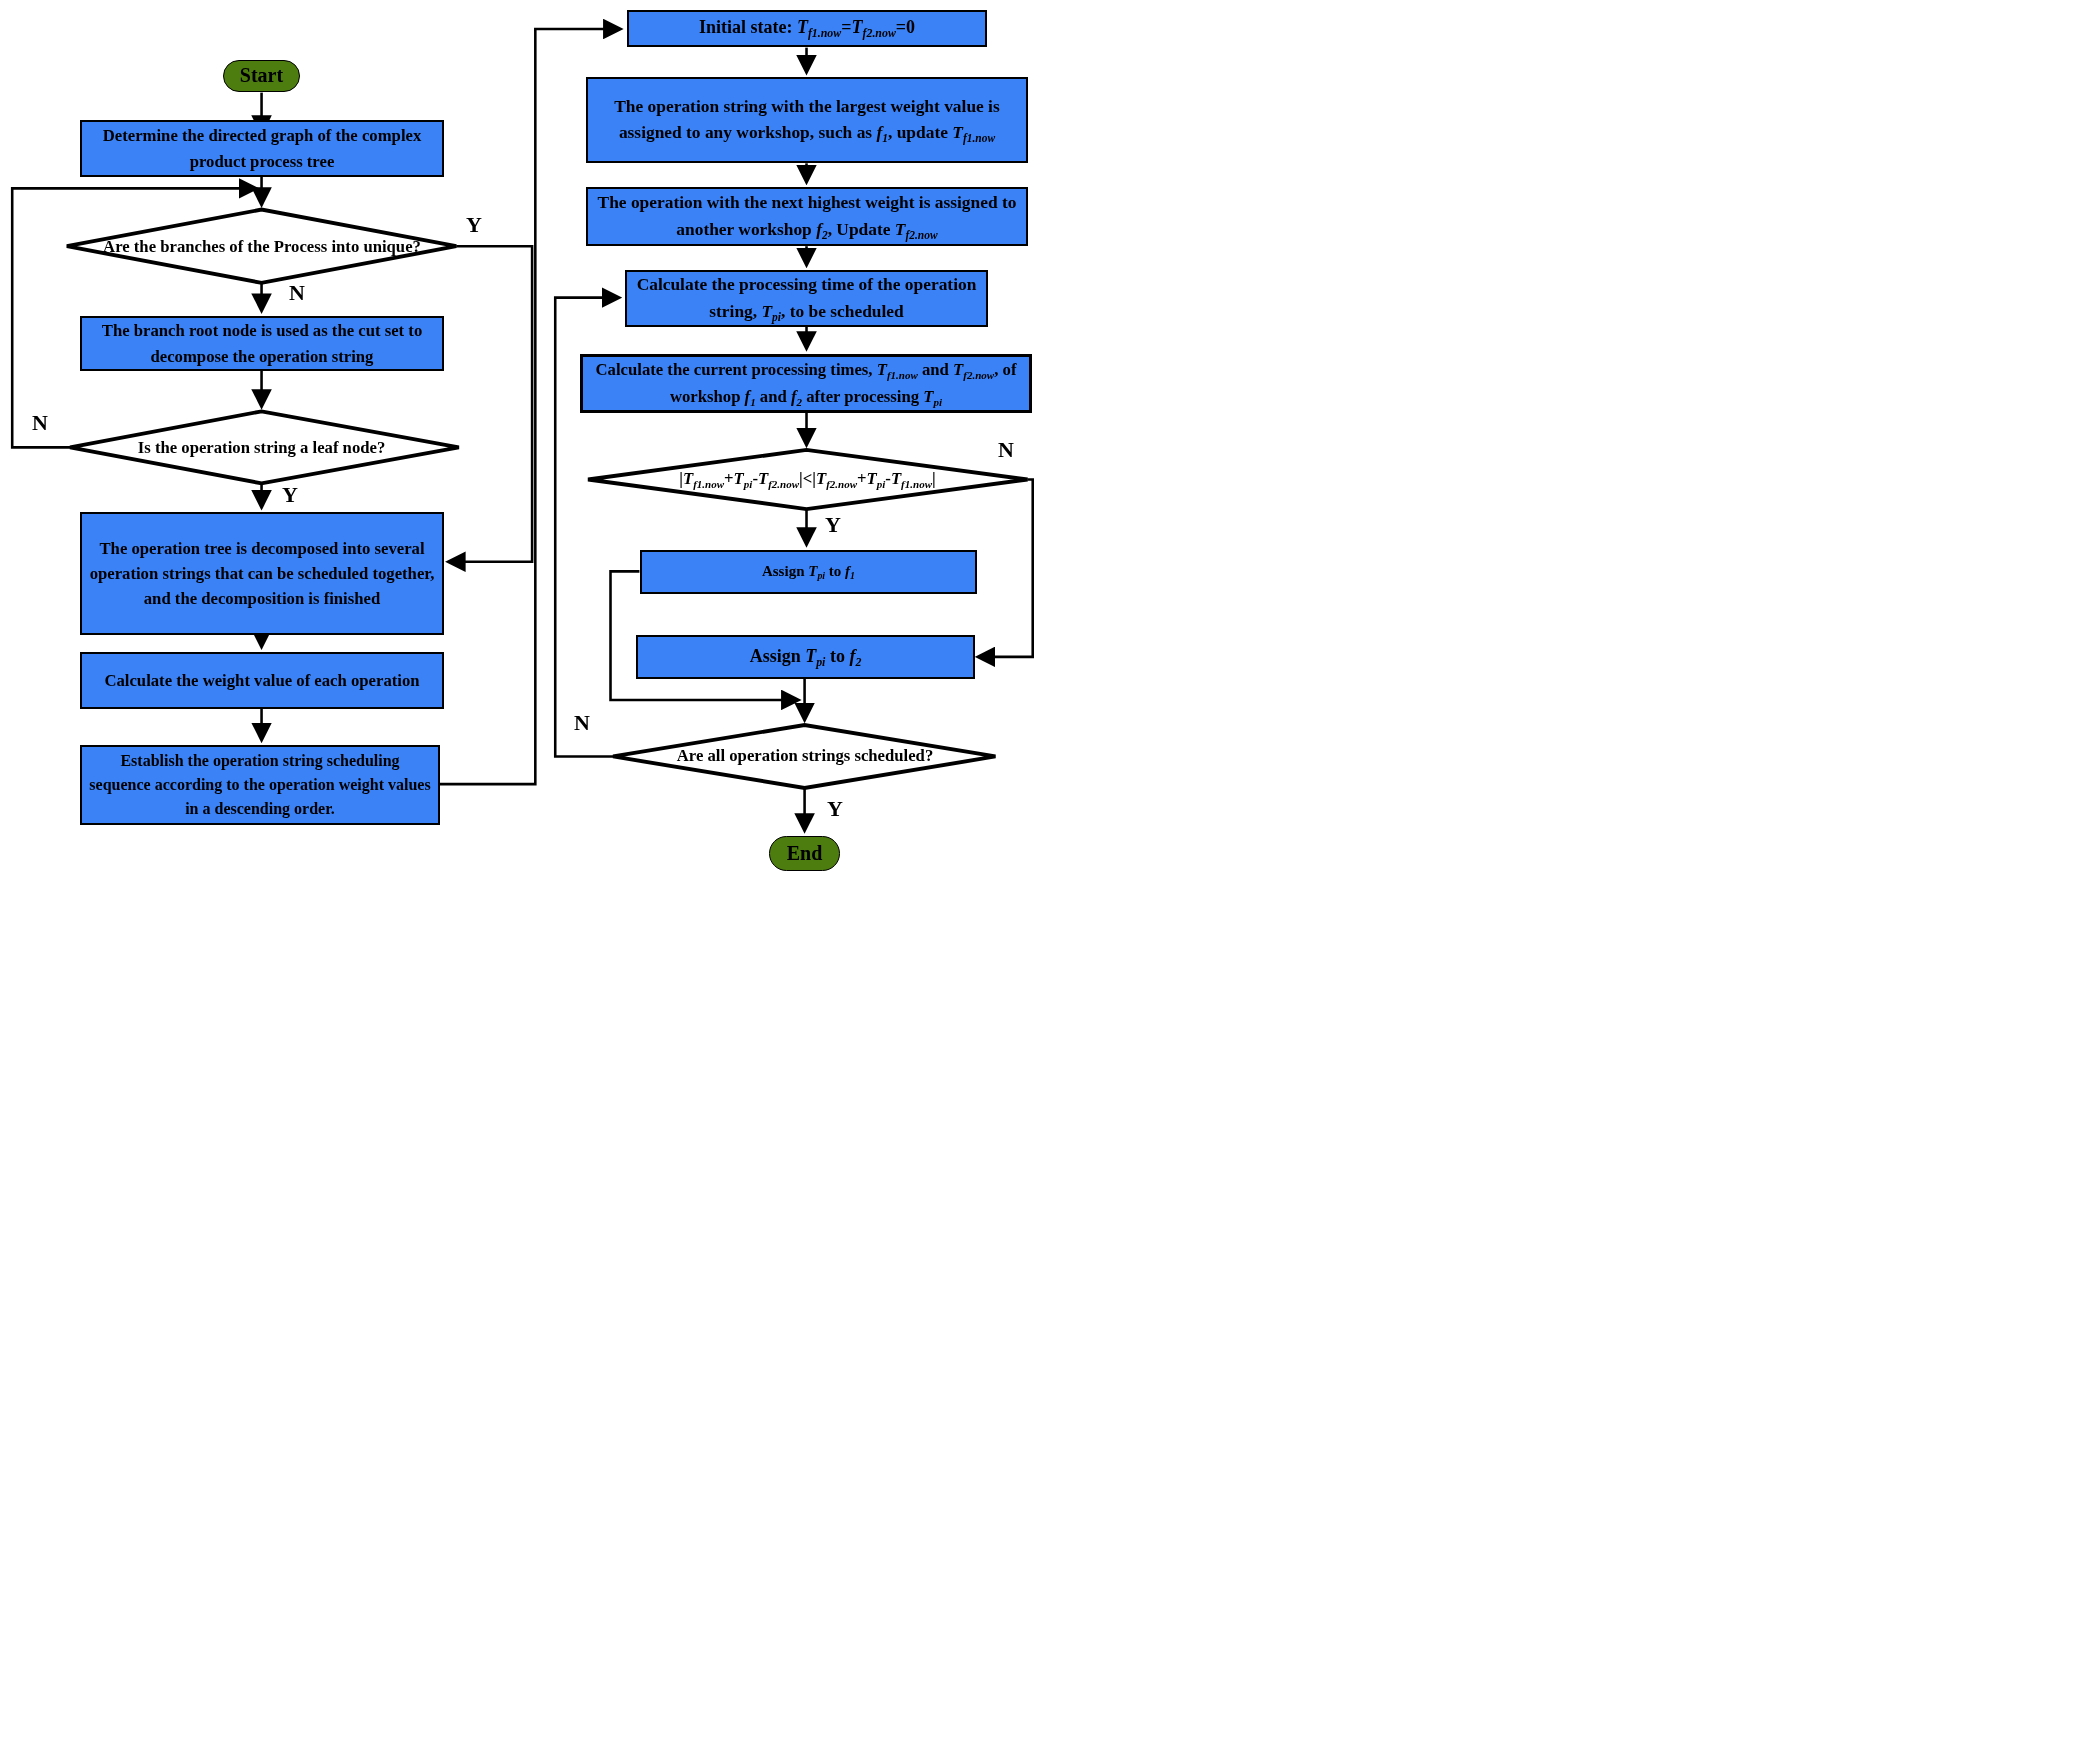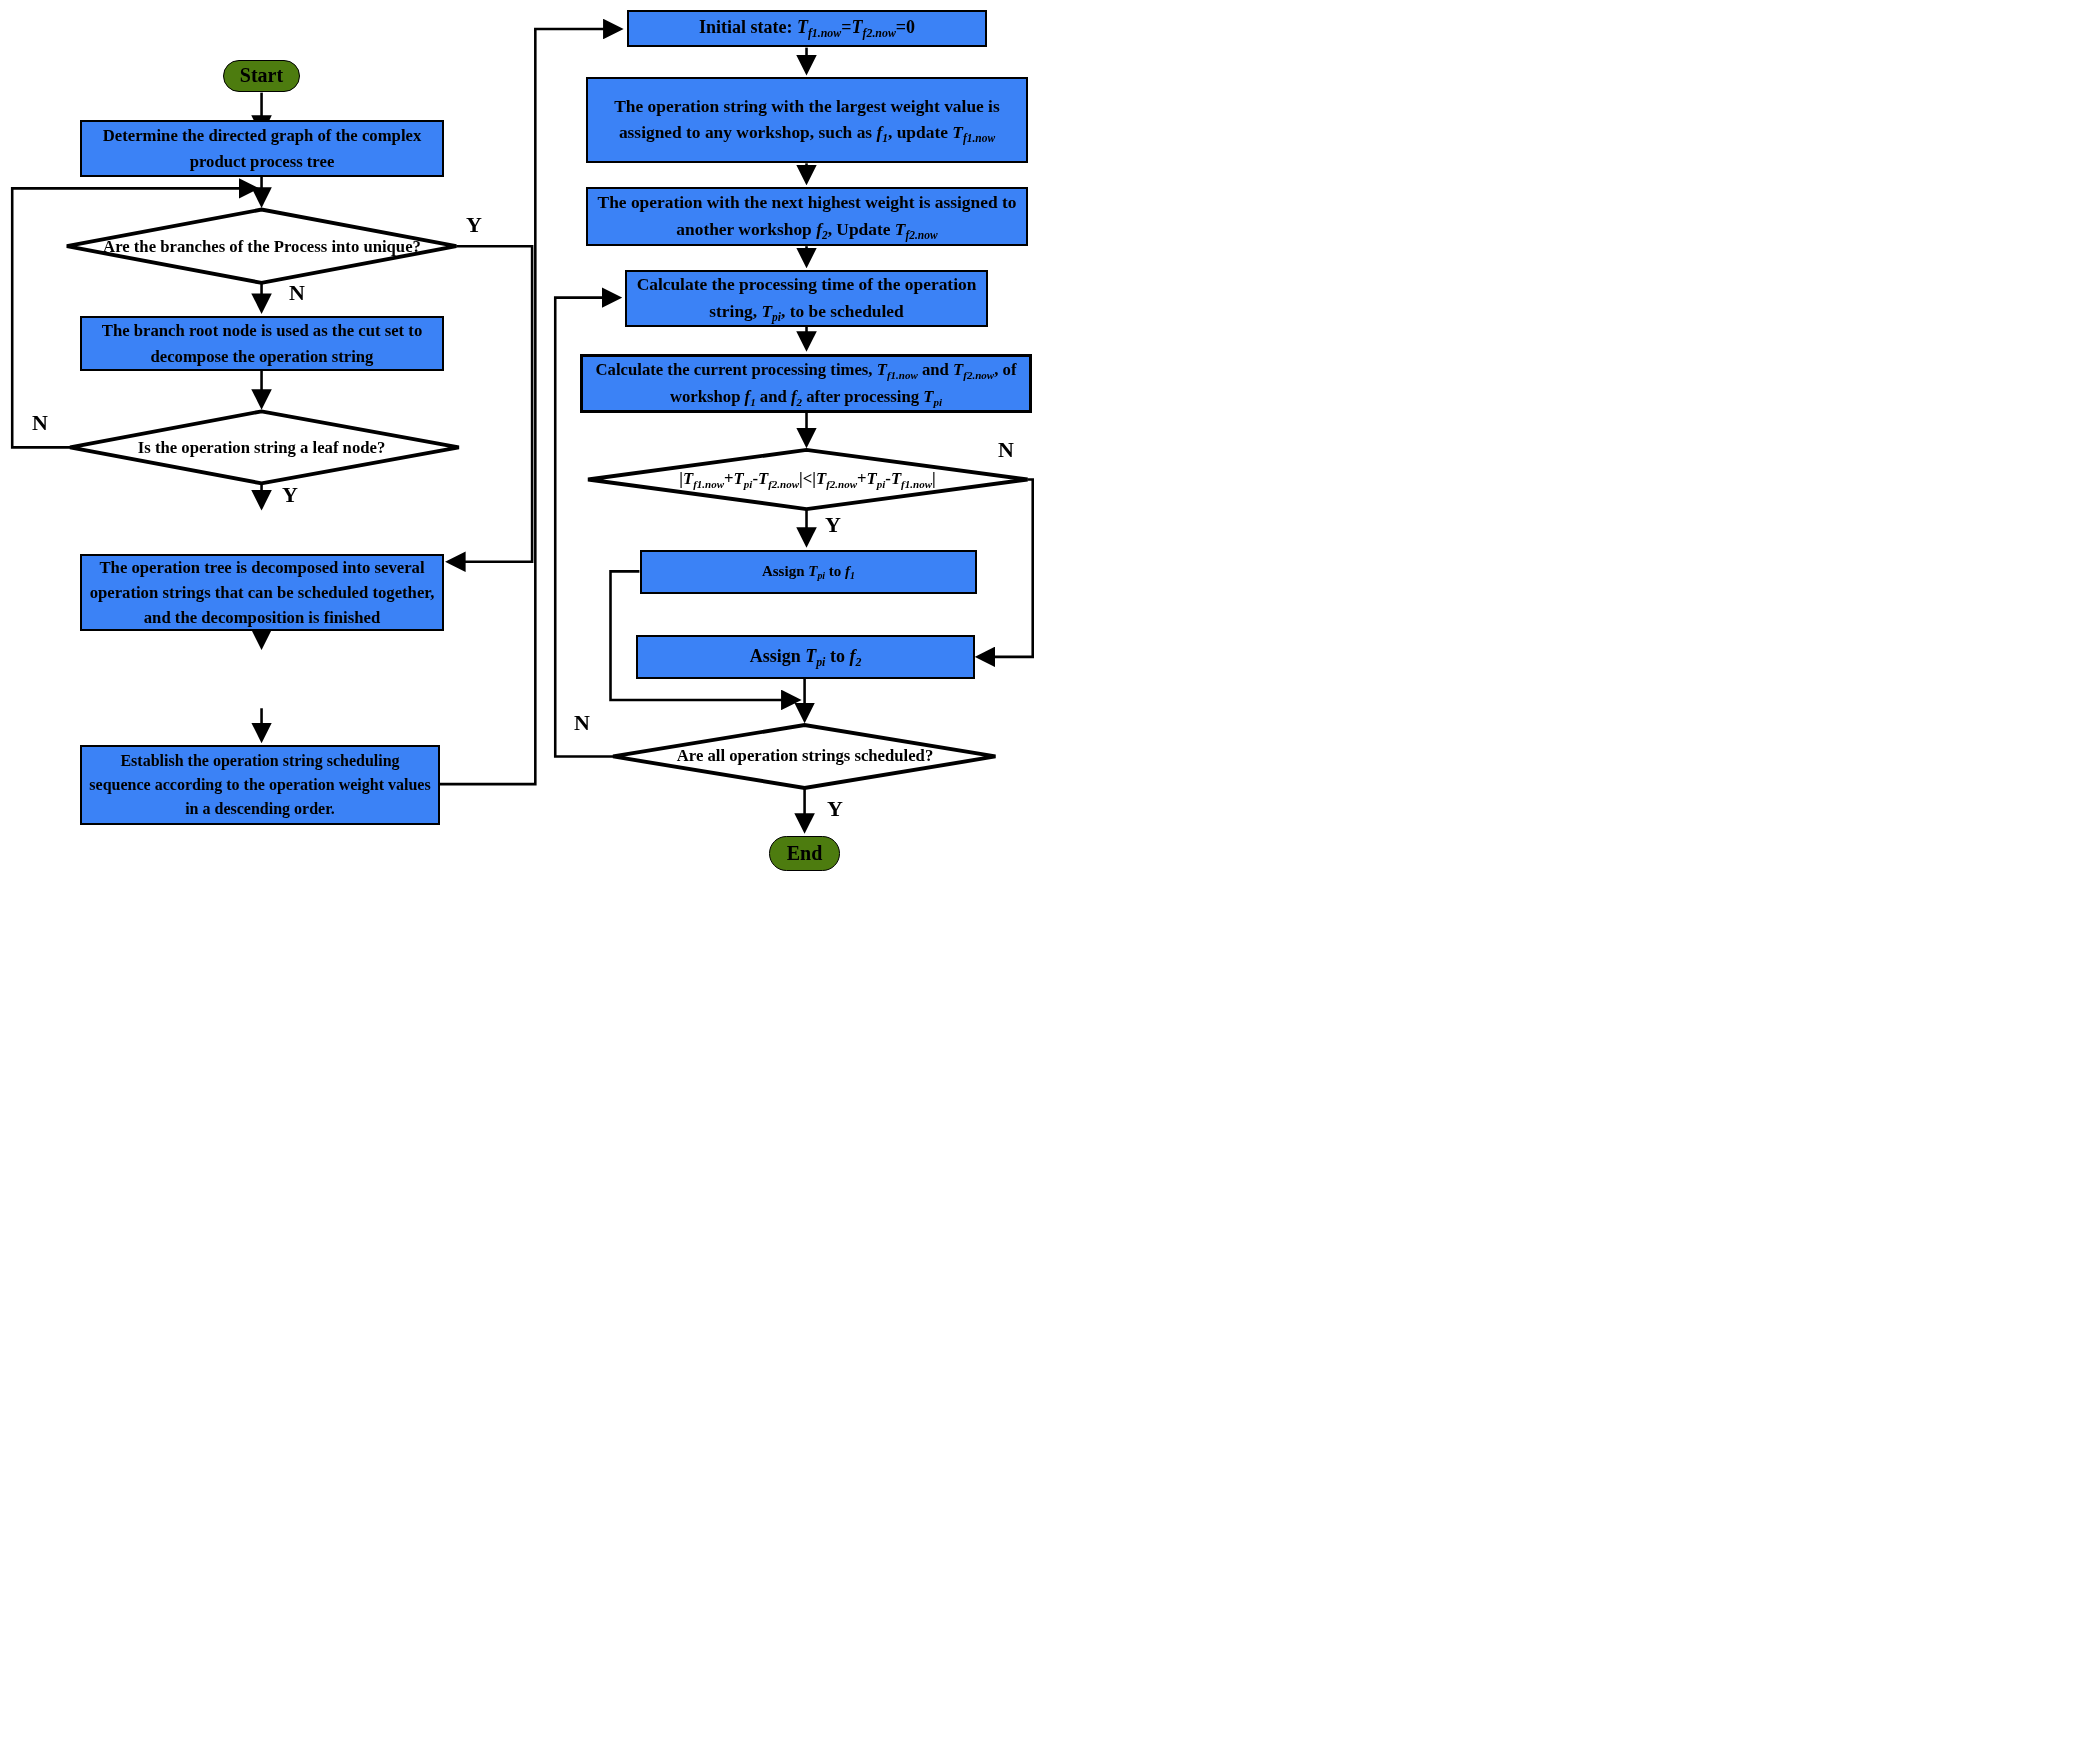--- a/index.html
+++ b/index.html
@@ -77,22 +77,25 @@
   <div class="term" style="left:769px;top:836px;width:71px;height:35px;">
     <span>End</span>
   </div>
 
   <div class="box" style="left:80px;top:120px;width:364px;height:57px;">
     <span>Determine the directed graph of the complex product process tree</span>
   </div>
   <div class="box" style="left:80px;top:316px;width:364px;height:55px;">
     <span>The branch root node is used as the cut set to decompose the operation string</span>
   </div>
-  <div class="box" style="left:80px;top:512px;width:364px;height:77px;margin-top:42px;">
+  <div class="box" style="left:80px;top:512px;width:364px;height:123px;">
     <span>The operation tree is decomposed into several operation strings that can be scheduled together, and the decomposition is finished</span>
+  </div>
+  <div class="box" style="left:80px;top:652px;width:364px;height:57px;">
+    <span>Calculate the weight value of each operation</span>
   </div>
   <div class="box" style="left:80px;top:745px;width:360px;height:80px;font-size:16px;">
     <span>Establish the operation string scheduling sequence according to the operation weight values in a descending order.</span>
   </div>
 
   <div class="dtext" style="left:103px;top:215px;width:318px;height:63px;">
     <span>Are the branches of the Process into unique?</span>
   </div>
   <div class="dtext" style="left:90px;top:418px;width:343px;height:59px;">
     <span>Is the operation string a leaf node?</span>

